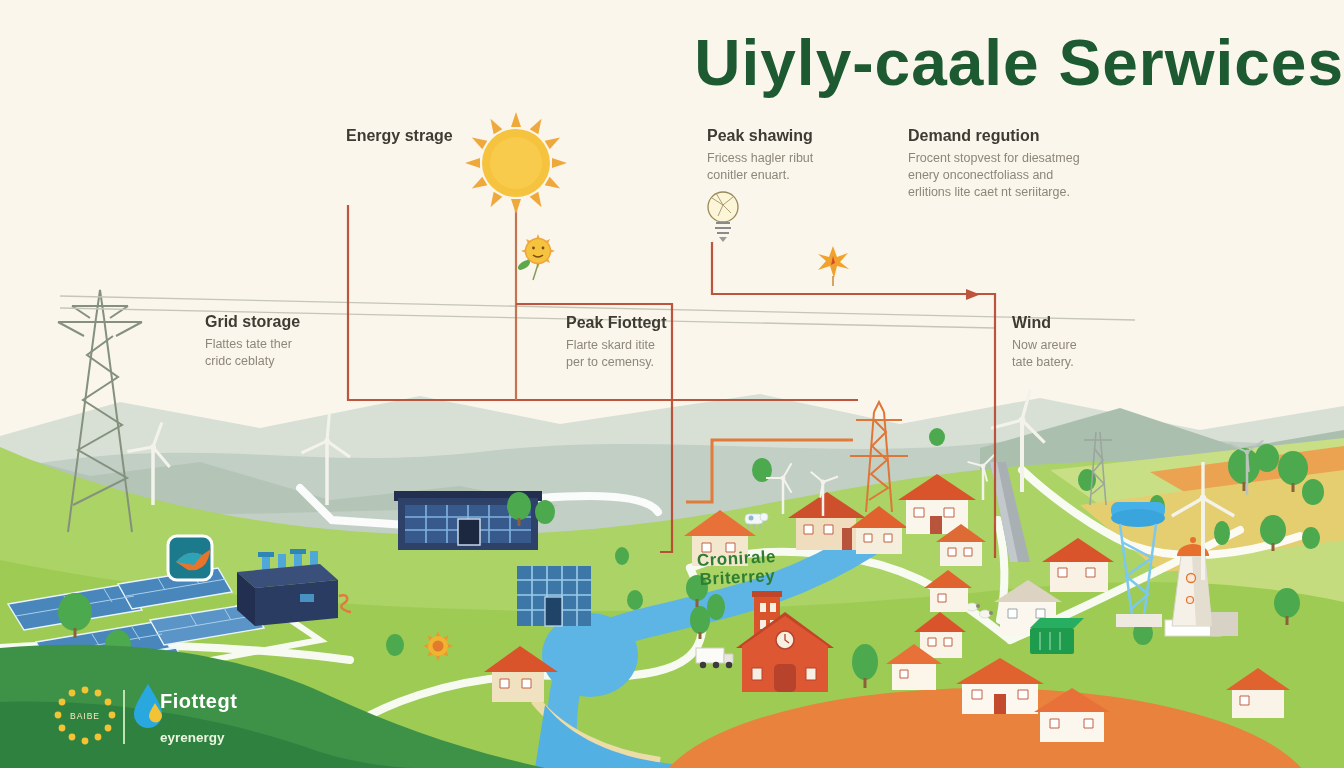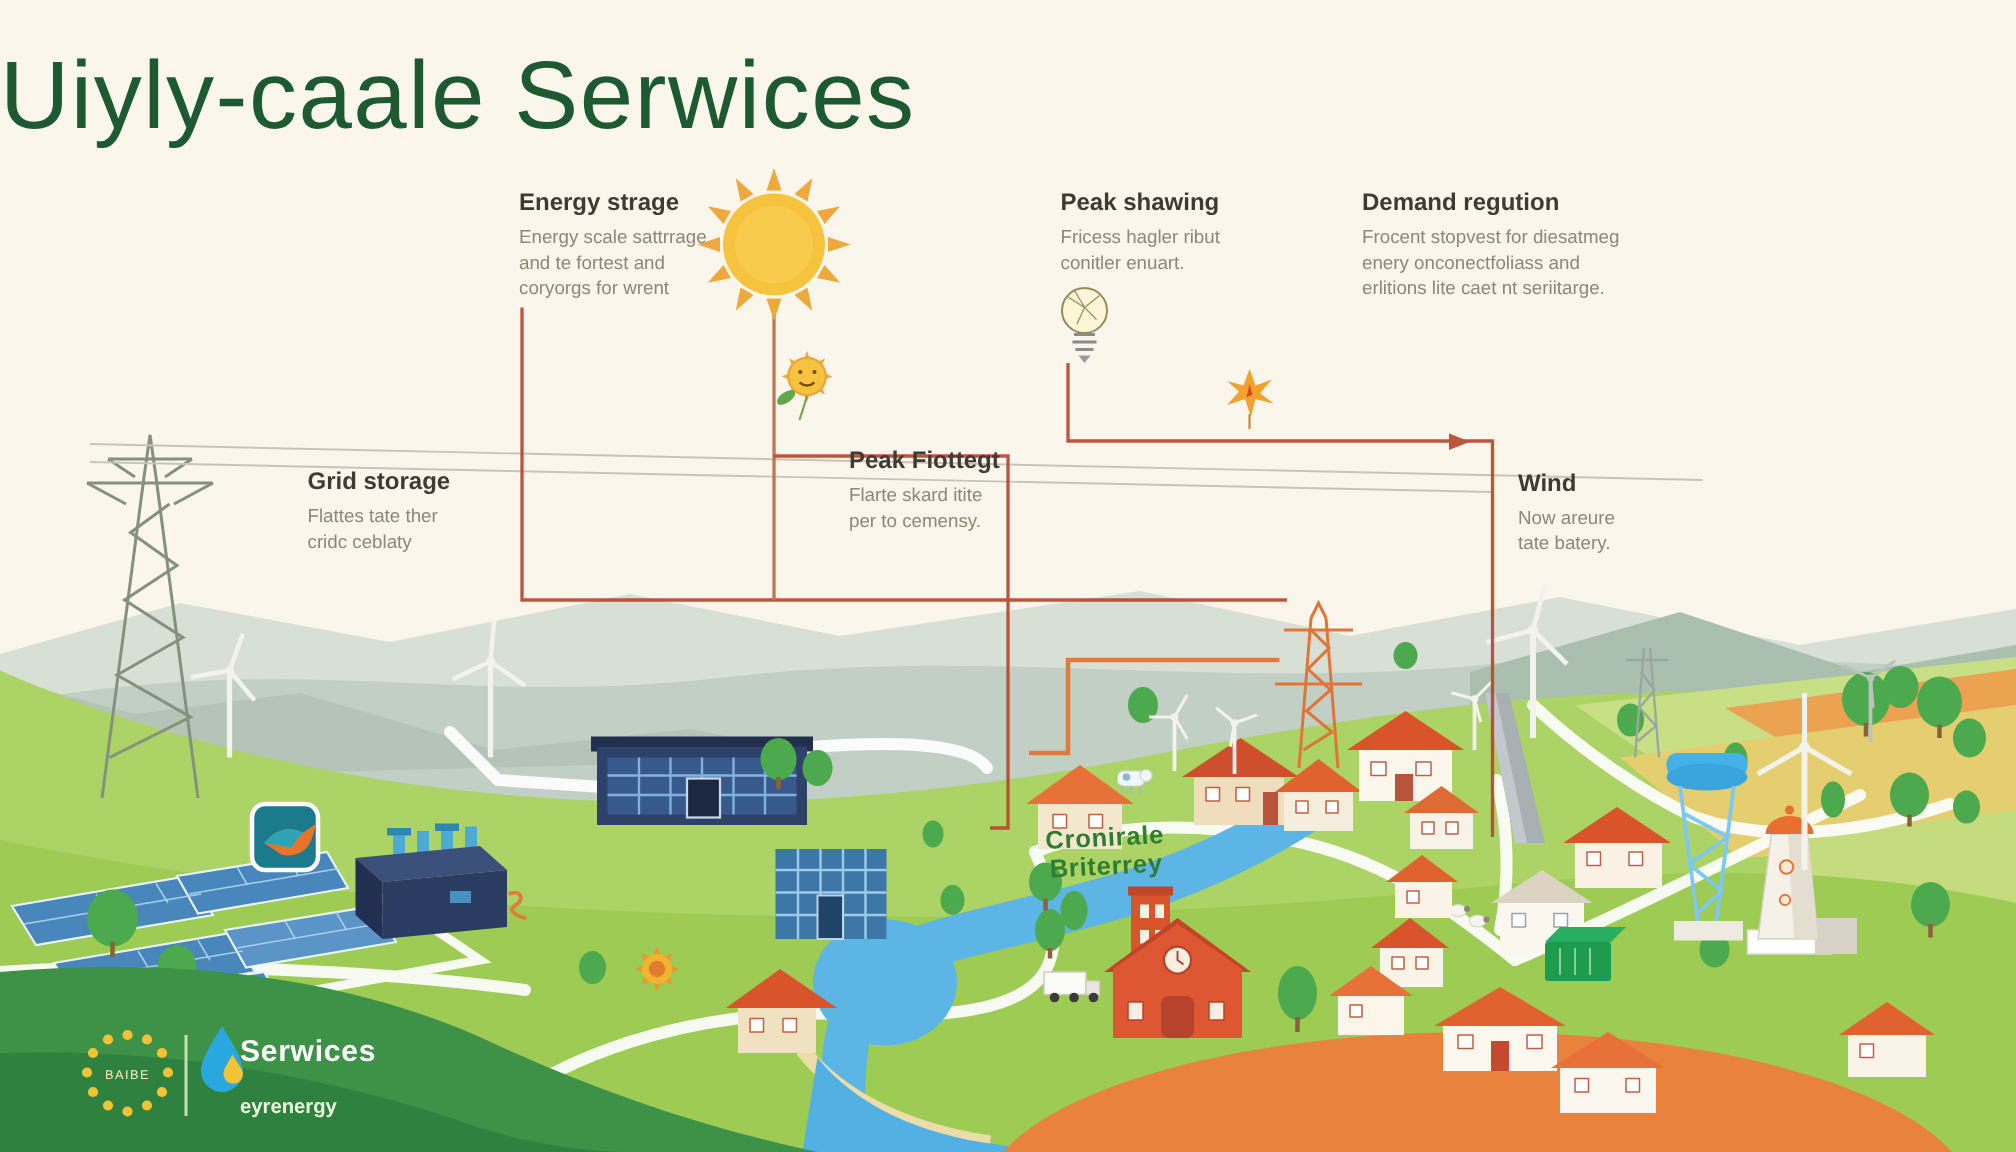--- a/index.html
+++ b/index.html
@@ -1,20 +1,20 @@
 <!DOCTYPE html>
 <html><head>
 <meta charset="utf-8">
 <style>
   html,body{margin:0;padding:0;background:#e8e8e8;}
   #canvas{position:relative;width:1344px;height:768px;overflow:hidden;
           background:#FAF6EC;font-family:"Liberation Sans",sans-serif;}
   #scene{position:absolute;left:0;top:0;}
-  .title{position:absolute;left:0;right:0;top:26px;text-align:left;
-         font-size:64px;font-weight:400;letter-spacing:1px;color:#1D5A32;}
+  .title{position:absolute;left:0;right:0;top:26px;text-align:right;
+         font-size:64px;font-weight:700;letter-spacing:1px;color:#1D5A32;}
   .ann{position:absolute;}
   .ann .hd{font-size:16px;font-weight:700;color:#3E3B33;margin:0 0 5px 0;}
   .ann .bd{font-size:12.5px;line-height:1.34;color:#8D8778;white-space:pre-line;}
   .plant-label{position:absolute;left:678px;top:550px;width:118px;text-align:center;
          font-size:17px;font-weight:700;color:#2E7D33;line-height:1.1;
          white-space:pre-line;transform:rotate(-3deg);letter-spacing:.5px;}
   .logo{position:absolute;left:160px;top:690px;color:#fff;}
   .logo .brand{font-size:20px;font-weight:800;letter-spacing:.5px;}
   .logo .sub{font-size:13.5px;font-weight:600;color:#EAF6DF;margin-top:17px;}
 </style>
@@ -506,52 +506,49 @@
   <g>
     <path d="M148,684 C139,699 134,707 134,714 a14,14 0 1 0 28,0 C162,707 157,699 148,684 Z" fill="#29A8DF"></path>
     <path d="M155,703 C151,710 149,713 149,716 a6.5,6.5 0 1 0 13,0 C162,713 159,710 155,703 Z" fill="#F2C335"></path>
   </g>
 </svg>
 
 <div class="title">Uiyly-caale Serwices</div>
 
 <div class="ann" style="left:310px;top:127px;width:150px;margin-left:36px;">
   <div class="hd">Energy strage</div>
-  <div class="bd">Energy scale sattrrage
-and te fortest and
-coryorgs for wrent</div>
 </div>
 <div class="ann" style="left:707px;top:127px;width:150px;">
   <div class="hd">Peak shawing</div>
   <div class="bd">Fricess hagler ribut
 conitler enuart.</div>
 </div>
 <div class="ann" style="left:908px;top:127px;width:200px;">
   <div class="hd">Demand regution</div>
   <div class="bd">Frocent stopvest for diesatmeg
 enery onconectfoliass and
 erlitions lite caet nt seriitarge.</div>
 </div>
 <div class="ann" style="left:205px;top:313px;width:140px;">
   <div class="hd">Grid storage</div>
   <div class="bd">Flattes tate ther
 cridc ceblaty</div>
 </div>
-<div class="ann" style="left:566px;top:299px;width:140px;">
+<div class="ann" style="left:566px;top:314px;width:140px;">
   <div class="hd">Peak Fiottegt</div>
   <div class="bd">Flarte skard itite
 per to cemensy.</div>
 </div>
 <div class="ann" style="left:1012px;top:314px;width:120px;">
   <div class="hd">Wind</div>
   <div class="bd">Now areure
 tate batery.</div>
 </div>
 
 <div class="plant-label">Cronirale
 Briterrey</div>
 
 <div class="logo">
-  <div class="brand">Serwices</div>
+  <div class="brand">Fiottegt</div>
   <div class="sub">eyrenergy</div>
 </div>
 
 </div>
 
 </body></html>

